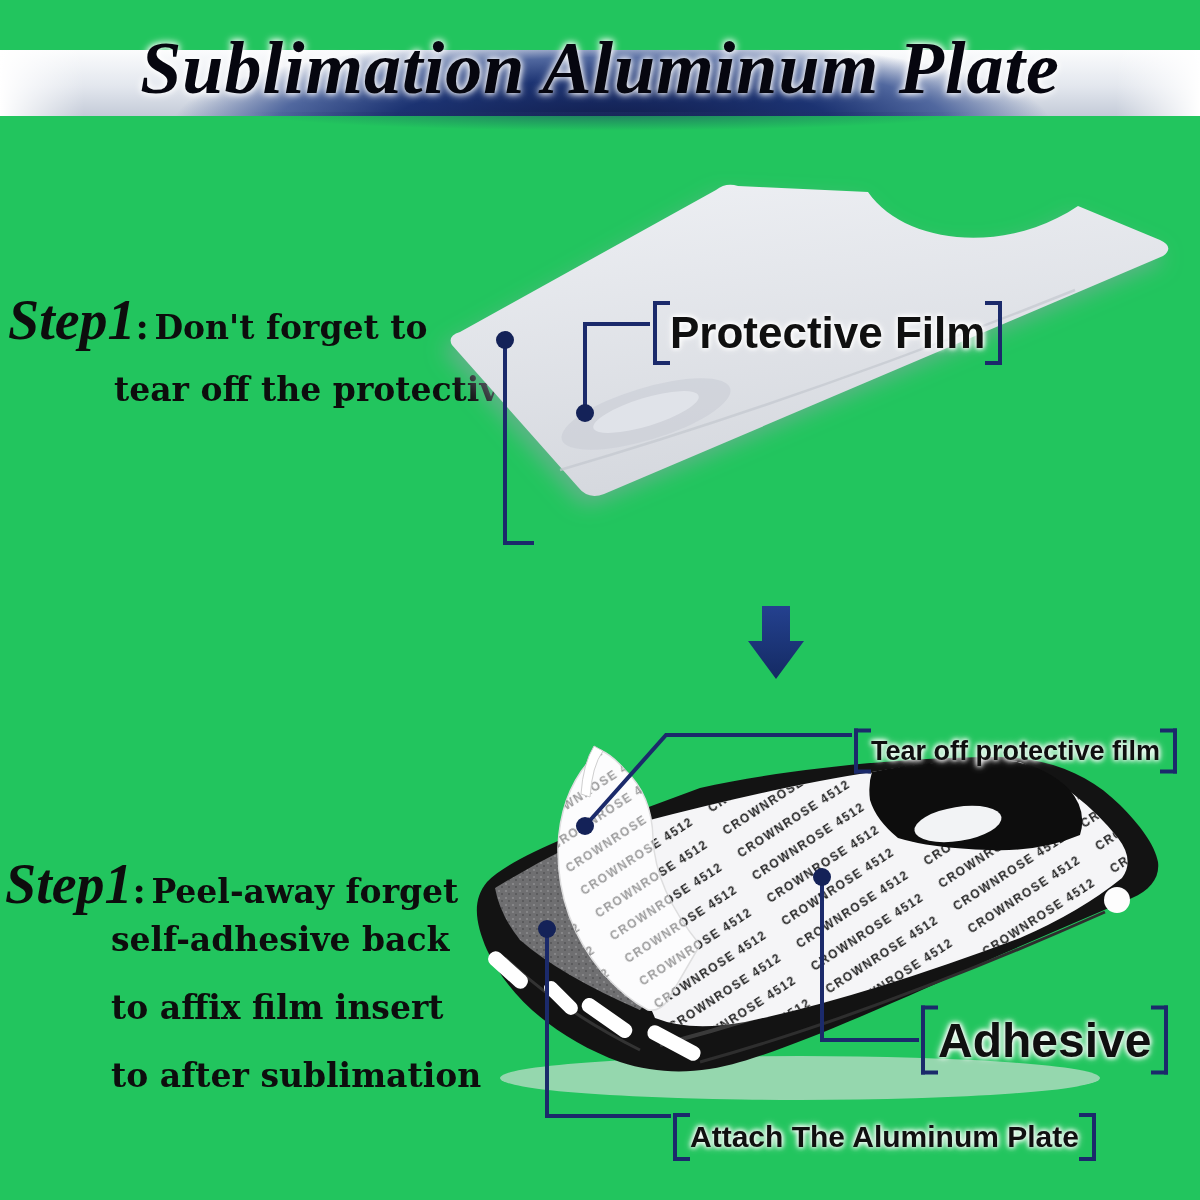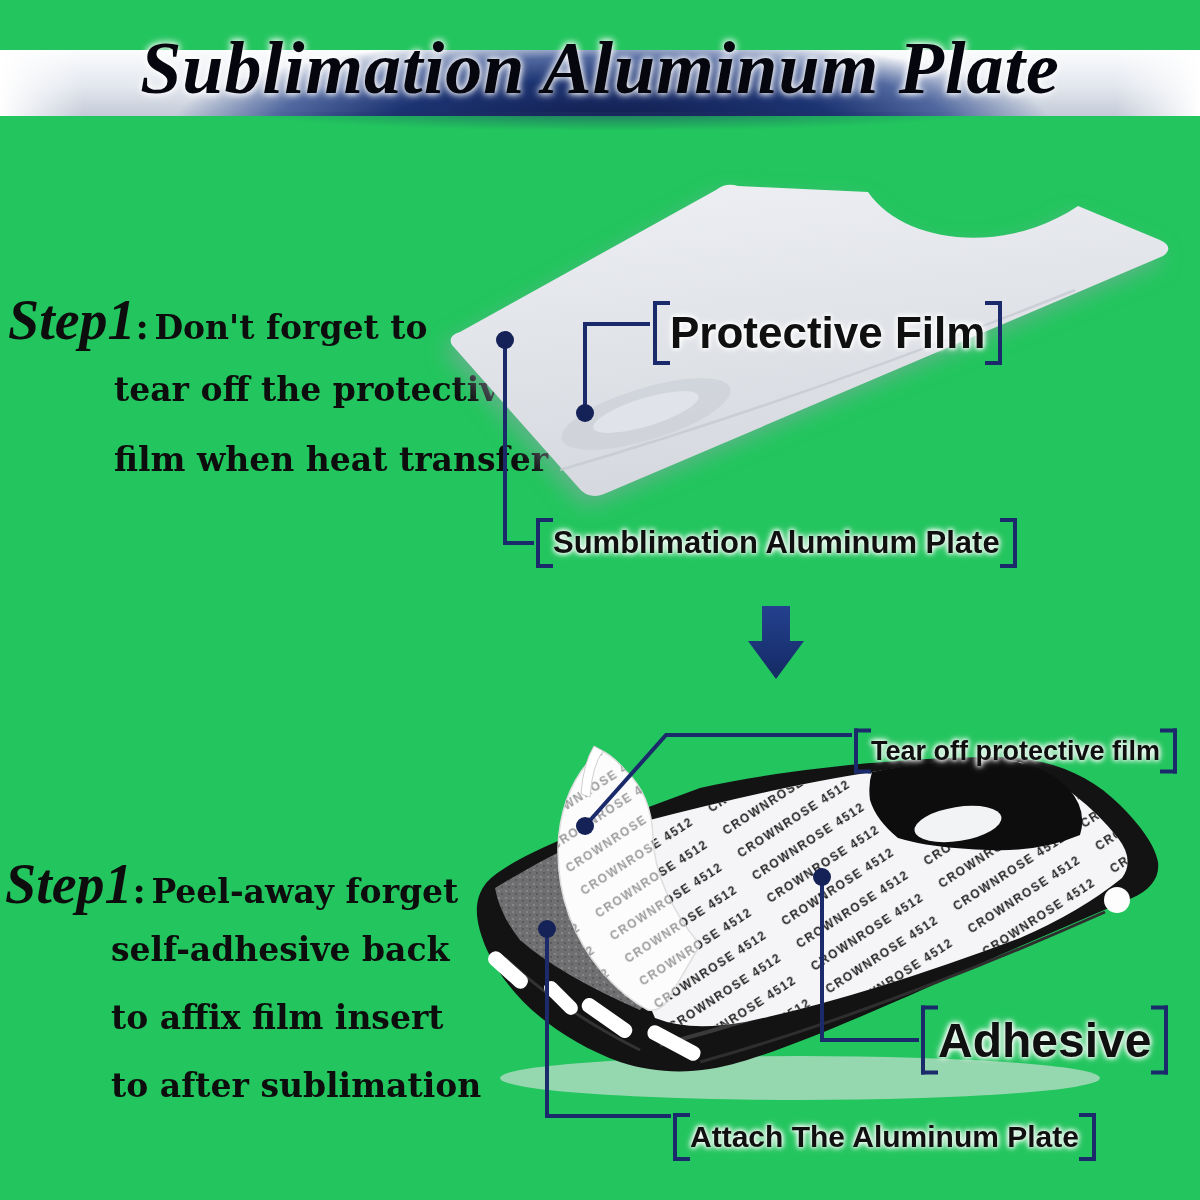--- a/index.html
+++ b/index.html
@@ -24,21 +24,21 @@
   .step .l1{white-space:nowrap;}
   .step .head{font-family:"Liberation Serif",serif;font-style:italic;font-weight:bold;
     font-size:56px;letter-spacing:0;}
   .step .sep{font-size:36px;}
   .step .body{font-size:33px;}
   .step .cont{font-size:33px;margin-left:106px;white-space:nowrap;}
   .step1{left:8px;top:288px;}
   .step1 .c2{margin-top:18px;}
   .step1 .c3{margin-top:31px;}
   .step2{left:5px;top:852px;}
-  .step2 .c2{margin-top:14px;}
+  .step2 .c2{margin-top:4px;}
   .step2 .c3{margin-top:29px;}
   .step2 .c4{margin-top:29px;}
 
   
   .bl{position:absolute;transform:translateY(-50%);display:flex;align-items:center;
       padding:7px 17px;color:#101010;font-weight:bold;white-space:nowrap;
       text-shadow:0 0 5px #fff,0 0 5px #fff,0 0 8px #fff;}
   .bl::before{content:"";position:absolute;left:0;top:0;bottom:0;width:13px;
       border:4px solid #1b2a6b;border-right:none;}
   .bl::after{content:"";position:absolute;right:0;top:0;bottom:0;width:13px;
@@ -56,21 +56,20 @@
 
 <div class="stage">
 
   <div class="banner"></div>
   <div class="banner-glow"></div>
   <div class="title">Sublimation Aluminum Plate</div>
 
   <div class="step step1">
     <div class="l1"><span class="head">Step1</span><span class="sep">:</span> <span class="body">Don't forget to</span></div>
     <div class="cont c2">tear off the protective</div>
-    <div class="cont c3">film when heat transfer</div>
   </div>
 
   <div class="step step2">
     <div class="l1"><span class="head">Step1</span><span class="sep">:</span> <span class="body">Peel-away forget</span></div>
     <div class="cont c2">self-adhesive back</div>
     <div class="cont c3">to affix film insert</div>
     <div class="cont c4">to after sublimation</div>
   </div>
 
   <svg class="art" width="1200" height="1200" viewBox="0 0 1200 1200">
@@ -176,18 +175,17 @@
       <polyline points="585,826 666,735 852,735"></polyline>
       <polyline points="822,877 822,1040 919,1040"></polyline>
       <polyline points="547,929 547,1116 671,1116"></polyline>
     </g>
     <circle cx="585" cy="826" r="9" fill="#142258"></circle>
     <circle cx="822" cy="877" r="9" fill="#142258"></circle>
     <circle cx="547" cy="929" r="9" fill="#142258"></circle>
   </svg>
 
   <div class="bl bl-protective">Protective Film</div>
-  <div class="bl bl-plate">Sumblimation Aluminum Plate</div>
   <div class="bl bl-tear">Tear off protective film</div>
   <div class="bl bl-adhesive">Adhesive</div>
   <div class="bl bl-attach">Attach The Aluminum Plate</div>
 
 </div>
 
 </body></html>

